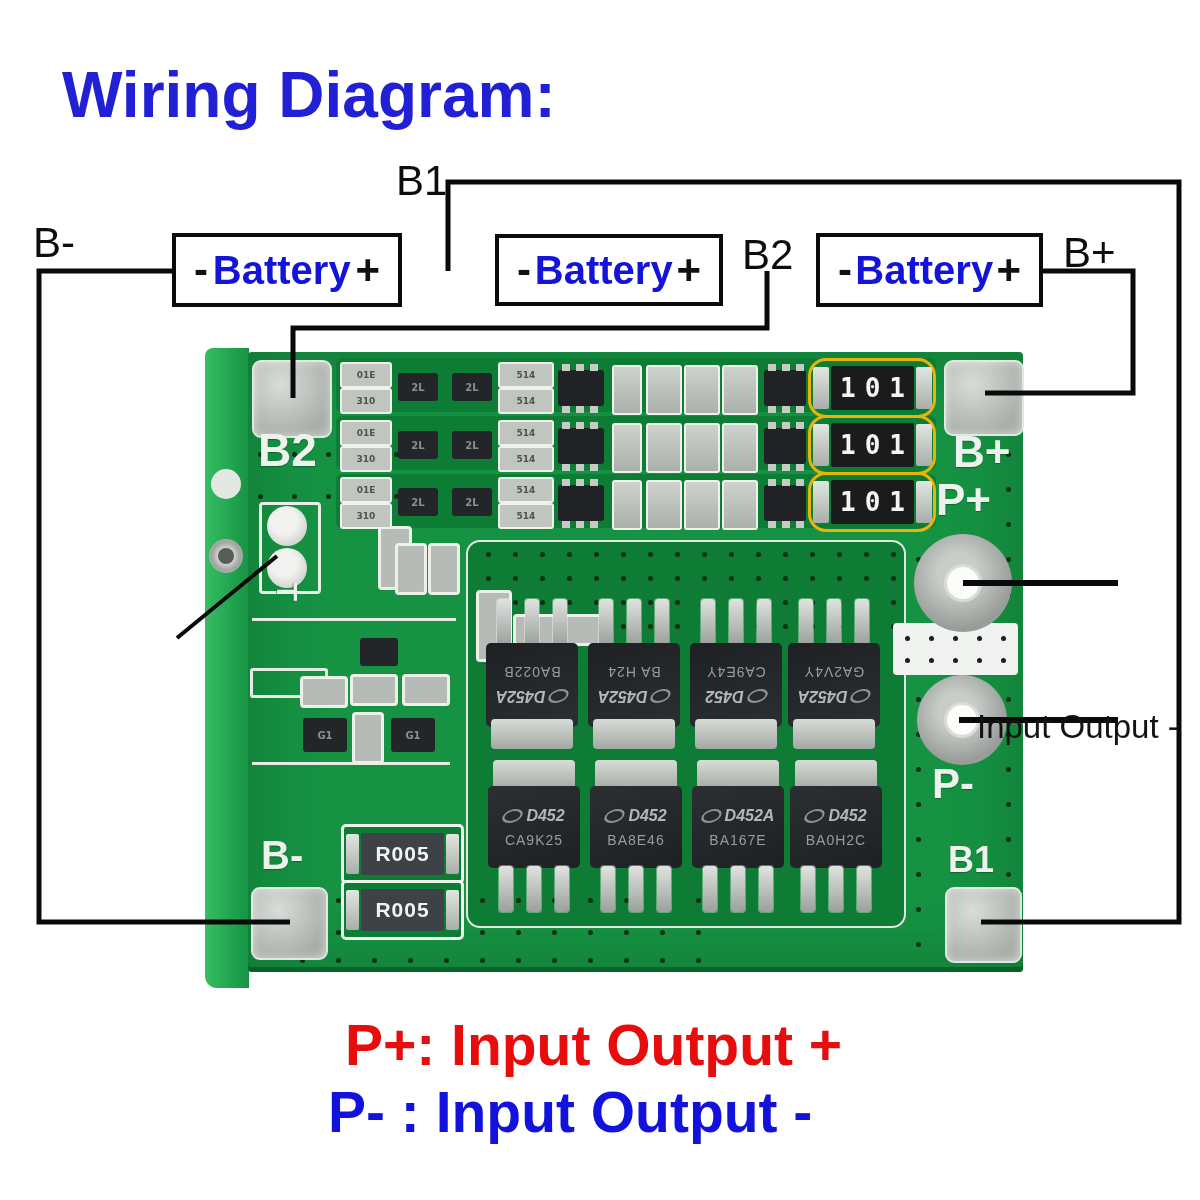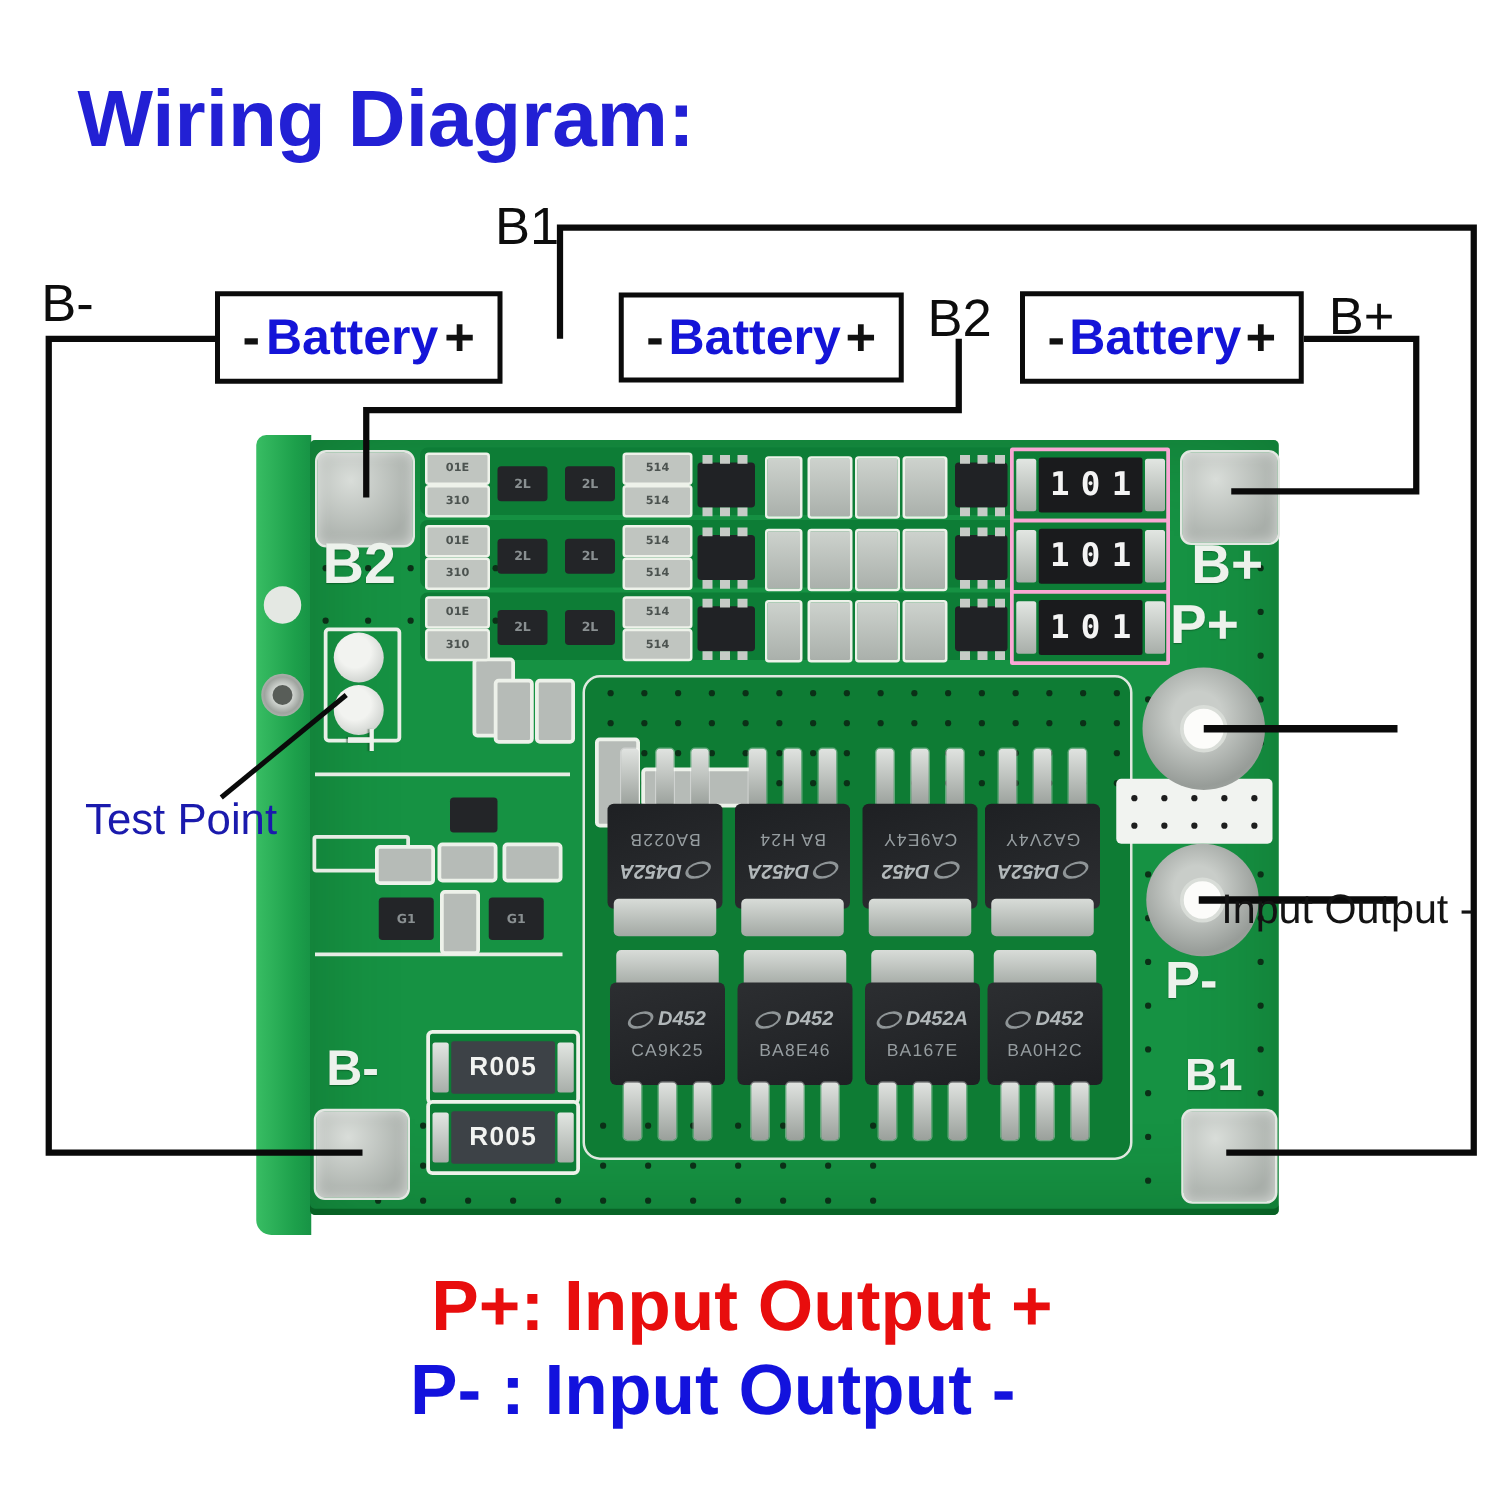--- a/index.html
+++ b/index.html
@@ -29,21 +29,21 @@
   #pcb-board{left:248px;top:352px;width:775px;height:620px;z-index:1;background:#169243;
     border-radius:4px;box-shadow:inset 0 0 70px rgba(0,45,12,.28), inset 0 -5px 0 #0a6d2c;}
   #pcb-deco{left:0;top:0;width:1200px;height:1200px;z-index:2;pointer-events:none;}
 
   .pad{background:radial-gradient(circle at 35% 30%,#d9ddd9,#a8aea9 75%);
        border:2px solid #e3e7e2;border-radius:9px;z-index:3;
        box-shadow:inset 0 0 10px rgba(255,255,255,.55);}
   .padlabel{color:#edf2ec;font-weight:700;z-index:4;line-height:1;
             text-shadow:0 1px 1px rgba(0,40,12,.4);}
 
-  .r101{width:118px;height:50px;border:3px solid #f9a8d4;border-radius:2px;background:#0d7d36;
+  .r101{width:118px;height:50px;border:3px solid #eab308;border-radius:18px;background:#0d7d36;
         display:flex;align-items:center;padding:2px;box-sizing:content-box;z-index:3;}
   .cap{width:16px;height:42px;background:linear-gradient(#e2e6e2,#a8aea9);border-radius:2px;flex:none;}
   .r101-body{flex:1;height:44px;margin:0 2px;background:#1a1b1d;color:#f4f4f4;border-radius:2px;
         font:700 26px "DejaVu Sans Mono",monospace;letter-spacing:9px;padding-left:9px;
         display:flex;align-items:center;justify-content:center;box-sizing:border-box;}
   .r005{width:113px;height:50px;border:3px solid #eef2ea;border-radius:5px;background:#0d7d36;
         display:flex;align-items:center;padding:2px;z-index:3;}
   .r005 .cap{width:13px;height:40px;}
   .r005-body{flex:1;height:42px;margin:0 2px;background:#3d4247;color:#f2f3f1;border-radius:2px;
         font-size:21px;font-weight:700;letter-spacing:1px;
@@ -474,18 +474,17 @@
     <span class="bsign">-</span>
     <span class="bname">Battery</span>
     <span class="bsign">+</span>
   </div>
 
   <div class="abs node-label" style="left:33px;top:219px">B-</div>
   <div class="abs node-label" style="left:396px;top:157px">B1</div>
   <div class="abs node-label" style="left:742px;top:231px">B2</div>
   <div class="abs node-label" style="left:1063px;top:229px">B+</div>
 
-  <div class="abs ann" id="ann-test">Test Point</div>
   <div class="abs ann" id="ann-iominus">Input Output -</div>
 
   <div class="abs legend" id="legend-2">P- : Input Output -</div>
   <div class="abs legend" id="legend-1">P+: Input Output +</div>
 </div>
 
 </body></html>

